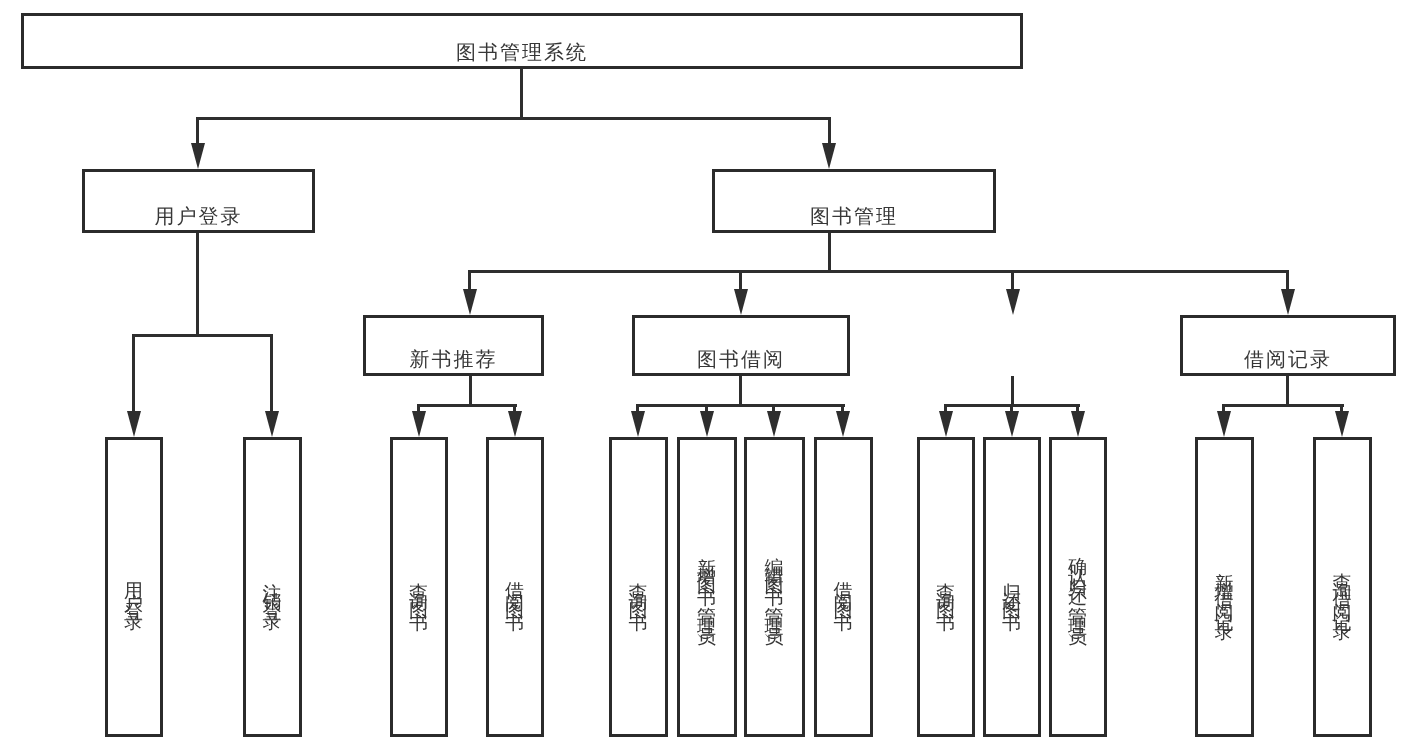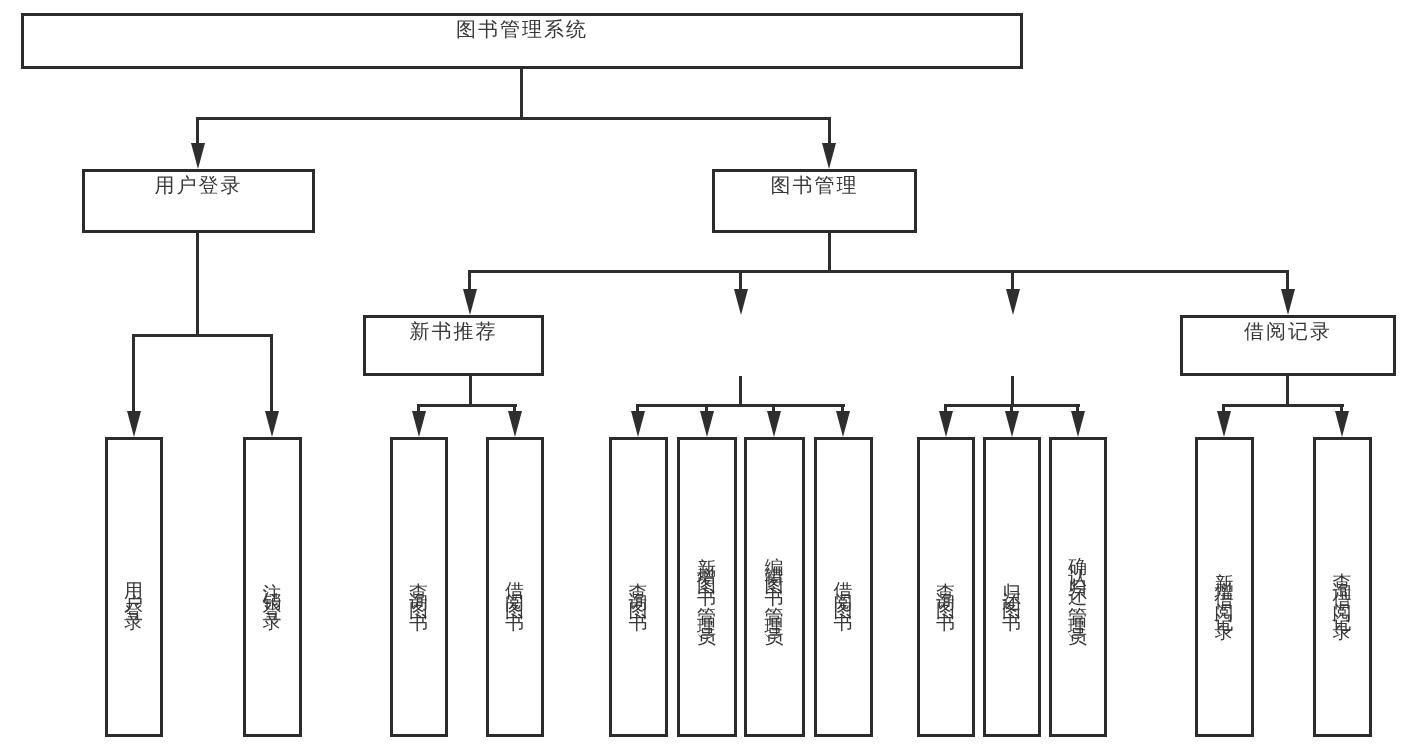--- a/index.html
+++ b/index.html
@@ -9,21 +9,21 @@
     --line:#2e2e2e; --text:#373737;
   }
   
   .cl{position:absolute;background:var(--line);display:block;}
   
   .ah{position:absolute;width:0;height:0;display:block;
       border-left:7px solid transparent;border-right:7px solid transparent;
       border-top:26px solid var(--line);}
   
   .node{position:absolute;background:#ffffff;border:3px solid #2b2b2b;box-sizing:border-box;
-        display:flex;align-items:flex-start;justify-content:center;z-index:2;}
+        display:flex;align-items:flex-end;justify-content:center;z-index:2;}
   .node span{color:var(--text);font-size:20px;letter-spacing:2px;white-space:nowrap;}
   
   .vnode{position:absolute;top:437px;height:300px;background:#ffffff;border:3px solid #2b2b2b;
          box-sizing:border-box;display:flex;align-items:center;justify-content:center;z-index:2;}
   .vnode span{writing-mode:vertical-rl;text-orientation:mixed;color:var(--text);
               font-size:19px;letter-spacing:10px;line-height:1;}
   .watermark{position:absolute;left:1183px;top:711px;z-index:5;color:#a6a6a6;
              font-size:19px;letter-spacing:1px;white-space:nowrap;
              text-shadow:1px 1px 0 #ffffff;}
 </style>
@@ -91,26 +91,29 @@
   <i class="cl" style="left:1340px;top:404px;width:3px;height:12px"></i>
   <i class="ah" style="left:1335px;top:411px"></i>
 
   <div class="node" style="left:21px;top:13px;width:1002px;height:56px">
     <span>图书管理系统</span>
   </div>
 
   <div class="node" style="left:82px;top:169px;width:233px;height:64px">
     <span>用户登录</span>
   </div>
-  <div class="node" style="left:712px;top:169px;width:205px;height:64px">
+  <div class="node" style="left:712px;top:169px;width:284px;height:64px">
     <span>图书管理</span>
   </div>
 
   <div class="node" style="left:363px;top:315px;width:181px;height:61px">
     <span>新书推荐</span>
+  </div>
+  <div class="node" style="left:632px;top:315px;width:218px;height:61px">
+    <span>图书借阅</span>
   </div>
   <div class="node" style="left:1180px;top:315px;width:216px;height:61px">
     <span>借阅记录</span>
   </div>
 
   <div class="vnode" style="left:105px;width:58px">
     <span>用户登录</span>
   </div>
   <div class="vnode" style="left:243px;width:59px">
     <span>注销登录</span>

